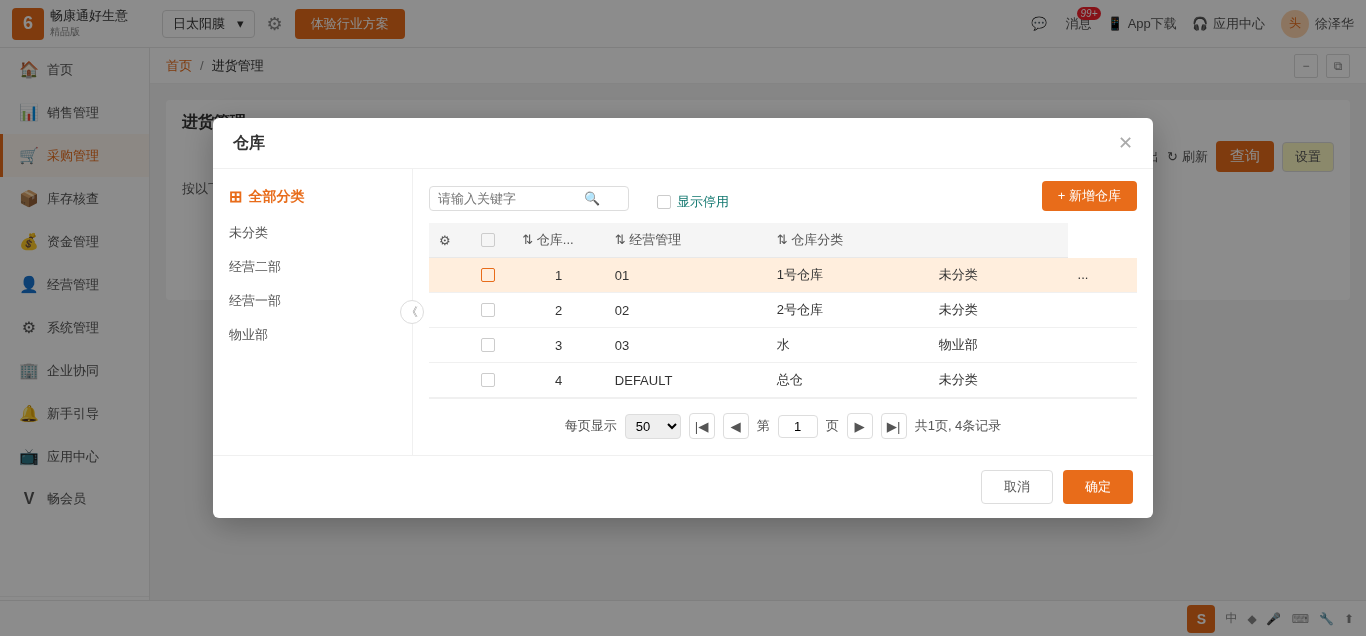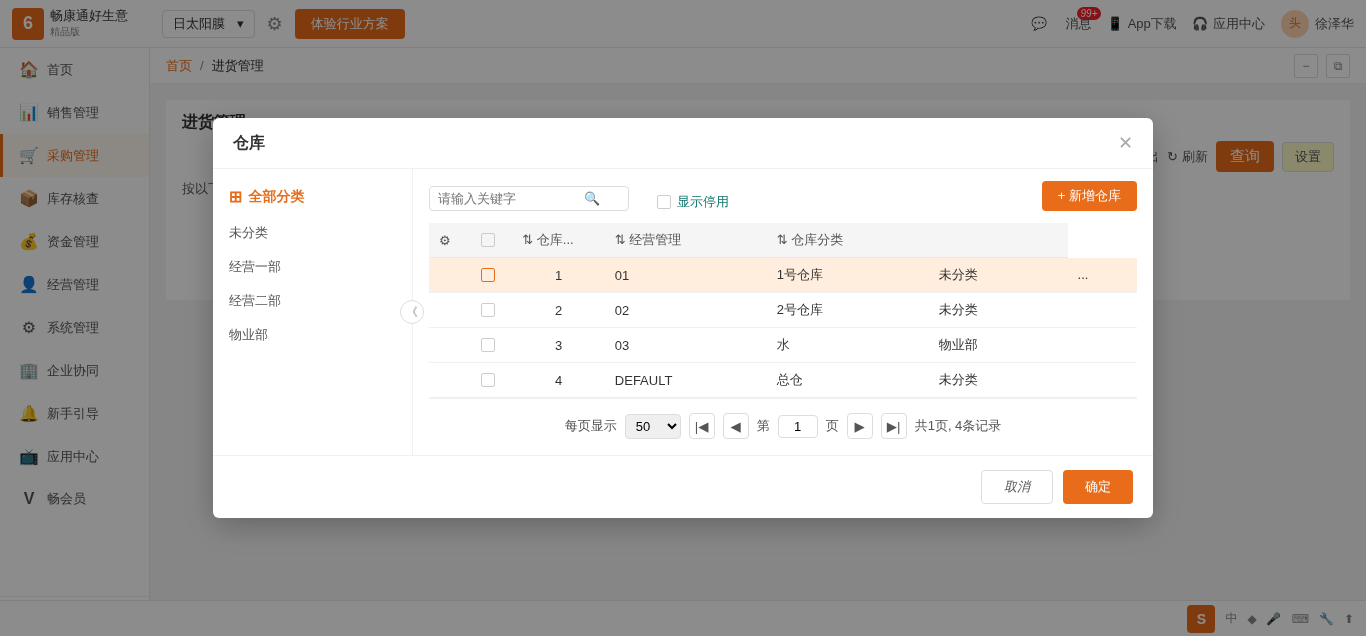--- a/index.html
+++ b/index.html
@@ -159,21 +159,21 @@
     .page-select { border: 1px solid #ddd; border-radius: 4px; padding: 3px 6px; font-size: 13px; cursor: pointer; }
     .page-input { width: 40px; border: 1px solid #ddd; border-radius: 4px; padding: 3px 6px; font-size: 13px; text-align: center; }
     .page-btn { width: 26px; height: 26px; border: 1px solid #ddd; border-radius: 4px; background: #fff; cursor: pointer; display: flex; align-items: center; justify-content: center; color: #555; }
     .page-btn:disabled { color: #ccc; cursor: default; }
 
     
     .dialog-footer {
       padding: 14px 20px; border-top: 1px solid #f0f0f0;
       display: flex; justify-content: flex-end; gap: 10px;
     }
-    .btn-cancel { background: #fff; border: 1px solid #ddd; color: #555; padding: 7px 22px; border-radius: 4px; cursor: pointer; font-size: 13px; font-style: italic; }
+    .btn-cancel { background: #fff; border: 1px solid #ddd; color: #555; padding: 7px 22px; border-radius: 4px; cursor: pointer; font-size: 13px; }
     .btn-confirm { background: #e86c1a; color: #fff; border: none; padding: 7px 22px; border-radius: 4px; cursor: pointer; font-size: 13px; }
 
     
     .bottom-bar {
       height: 36px; background: #fff; border-top: 1px solid #e8e8e8;
       display: flex; align-items: center; justify-content: space-between;
       padding: 0 12px; font-size: 12px; color: #888;
     }
     .bottom-icons { display: flex; gap: 10px; align-items: center; }
     .bottom-s { width: 28px; height: 28px; background: #e86c1a; border-radius: 4px; display: flex; align-items: center; justify-content: center; color: white; font-weight: bold; font-size: 14px; }
@@ -315,24 +315,24 @@
 
       <div class="cat-panel">
         <div class="cat-header">
           <span class="cat-grid-icon">⊞</span>
           <span>全部分类</span>
         </div>
         <div class="cat-item">
           <span>未分类</span>
         </div>
         <div class="cat-item">
+          <span>经营二部</span>
+        </div>
+        <div class="cat-item">
           <span>经营一部</span>
-        </div>
-        <div class="cat-item">
-          <span>经营二部</span>
         </div>
         <div class="cat-item">
           <span>物业部</span>
         </div>
         <div class="cat-collapse">《</div>
       </div>
 
       <div class="table-panel">
 
         <div class="table-toolbar">

